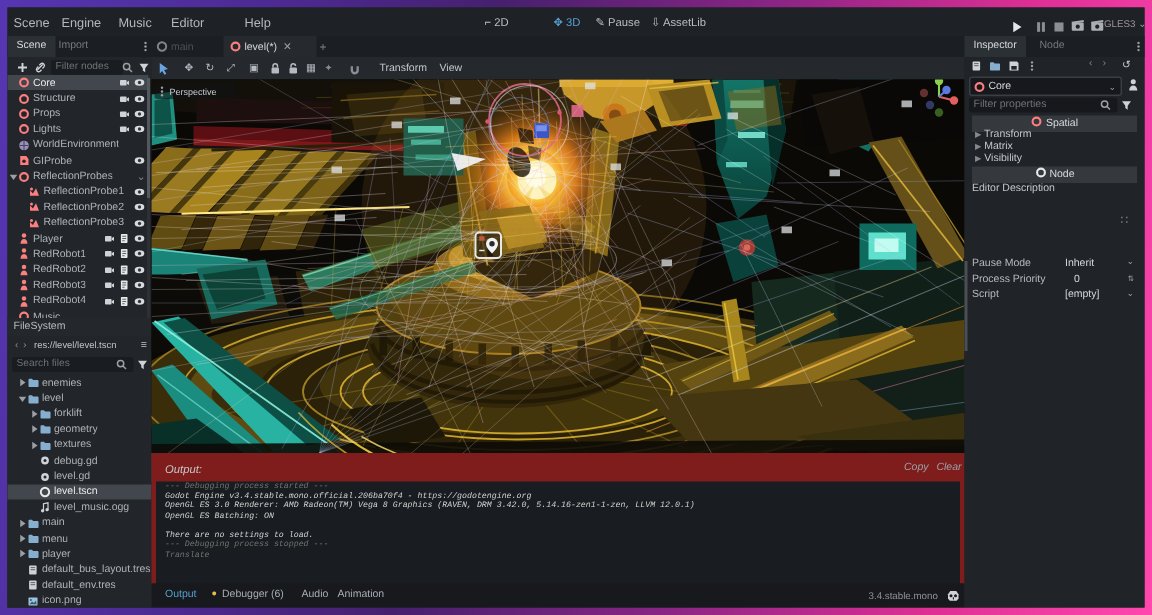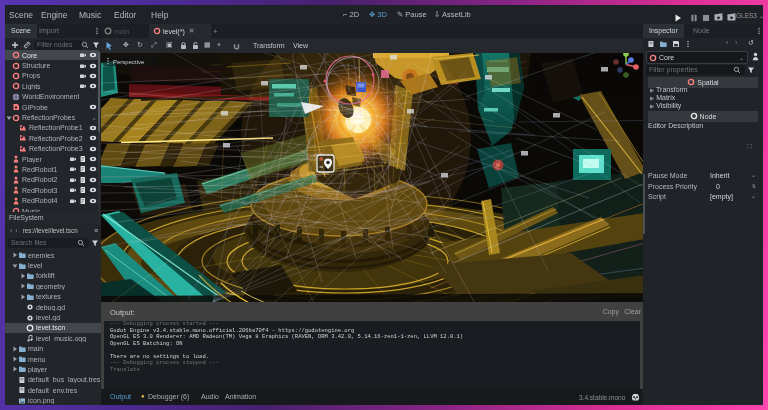--- a/index.html
+++ b/index.html
@@ -18,21 +18,21 @@
 .dtab.on{background:#2b3035;color:#d5d8dc;}
 .row{height:10.4px;display:flex;align-items:center;white-space:nowrap;}
 .row .lab{overflow:hidden;}
 .sel{background:#41474d;color:#e8eaec;}
 .ic{flex:0 0 auto;display:inline-block;}
 .rt{margin-left:auto;display:flex;gap:2px;padding-right:2px;}
 
 #scenetabs{left:101px;top:24px;width:542px;height:14px;background:#1b1e22;font-size:7px;}
 #toolbar{left:101px;top:38px;width:542px;height:15px;background:#25292d;font-size:7px;color:#b5bac0;}
 #viewport{left:101px;top:53px;width:542px;height:249px;background:#0c0a06;}
-#output{left:101px;top:302px;width:542px;height:87px;background:#404040;}
+#output{left:101px;top:302px;width:542px;height:87px;background:#7f1d1d;font-style:italic;}
 #outtext{position:absolute;left:3px;top:19px;width:530px;height:69px;background:#191c20;padding-left:6px;
   font-family:"Liberation Mono",monospace;font-size:5.5px;line-height:6.5px;color:#d2d4d2;white-space:pre;}
 #botbar{left:101px;top:389px;width:542px;height:16px;background:#17191d;font-size:7px;color:#a9aeb4;}
 
 #rdock{left:643px;top:24px;width:120px;height:381px;background:#202428;font-size:7px;color:#b2b7bd;}
 .cat{position:absolute;left:5px;width:110px;height:11px;background:#35393e;color:#d8dadd;
   text-align:center;line-height:11px;}
 .prop{position:absolute;left:5px;width:110px;height:11px;line-height:11px;}
 </style></head>
 <body>
@@ -124,22 +124,22 @@
         <circle cx="4" cy="6.4" r=".8" fill="#9ba0a6"></circle>
       </g>
 </defs>
   </svg>
 
 <div class="abs" id="menubar">
   <span class="m" style="left:4px">Scene</span>
   <span class="m" style="left:36px">Engine</span>
   <span class="m" style="left:74px">Music</span>
   <span class="m" style="left:109px">Editor</span>
-  <span class="m" style="left:146px">Help</span>
-  <span class="m" style="left:338px;font-size:7.5px;color:#b9bec5">⌐ <b style="font-weight:normal">2D</b></span>
+  <span class="m" style="left:158px">Help</span>
+  <span class="m" style="left:318px;font-size:7.5px;color:#b9bec5">⌐ <b style="font-weight:normal">2D</b></span>
   <span class="m" style="left:364px;font-size:7.5px;color:#5a9fd6">✥ 3D</span>
   <span class="m" style="left:392px;font-size:7.5px;color:#b9bec5">✎ Pause</span>
   <span class="m" style="left:429px;font-size:7.5px;color:#b9bec5">⇩ AssetLib</span>
   <svg class="abs" style="left:669px;top:9px" width="8" height="8" viewBox="0 0 8 8">
       <path d="M1.5 0.5 7 4 1.5 7.5z" fill="#e4e6e9"></path>
     </svg>
   <svg class="abs" style="left:685px;top:9px" width="8" height="8" viewBox="0 0 8 8">
       <rect x="1.4" y="0.8" width="2" height="6.4" fill="#8a8f95"></rect>
       <rect x="4.6" y="0.8" width="2" height="6.4" fill="#8a8f95"></rect>
     </svg>

